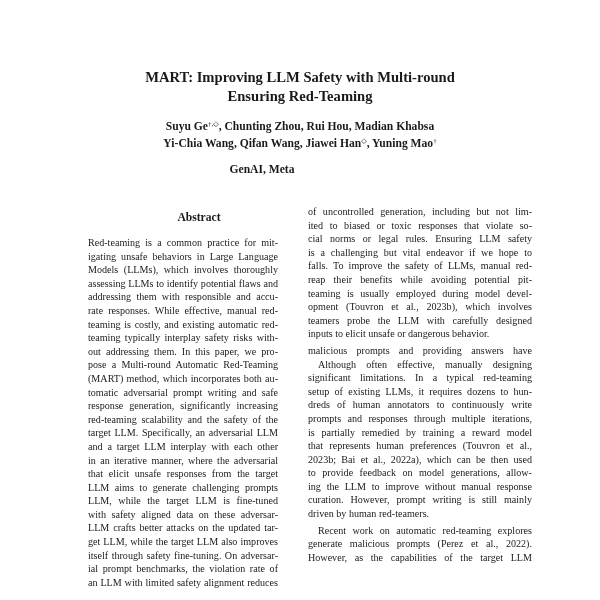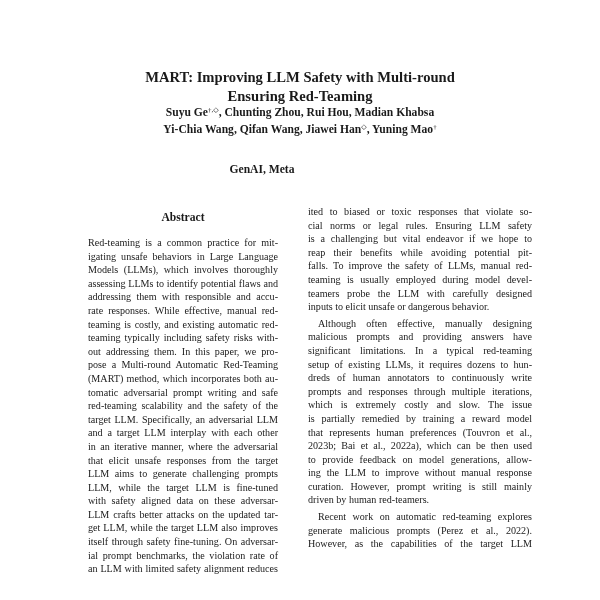--- a/index.html
+++ b/index.html
@@ -1,25 +1,25 @@
 <!DOCTYPE html>
 <html><head>
 <meta charset="utf-8">
 <style>
   html, body { margin: 0; padding: 0; background: #ffffff; }
   body { width: 600px; height: 600px; position: relative; overflow: hidden;
          font-family: "Liberation Serif", "DejaVu Serif", serif; color: #1a1a1a; }
   .title { position: absolute; left: 0; width: 600px; top: 68px; text-align: center;
            font-weight: bold; font-size: 14.6px; line-height: 19px; }
-  .authors { position: absolute; left: 0; width: 600px; top: 104px; text-align: center;
+  .authors { position: absolute; left: 0; width: 600px; top: 118px; text-align: center;
              font-weight: bold; font-size: 11.6px; line-height: 17px; }
   .authors sup { font-size: 7px; font-weight: normal; vertical-align: 4px; line-height: 0; }
   .affil { position: absolute; left: 0; width: 524px; top: 162px; text-align: center;
            font-weight: bold; font-size: 11.6px; line-height: 16px; }
-  .abstract-head { position: absolute; left: 88px; width: 190px; top: 210px; text-align: center;
+  .abstract-head { position: absolute; left: 104px; width: 190px; top: 210px; text-align: center;
                    font-weight: bold; font-size: 11.6px; line-height: 16px; }
   .col { position: absolute; font-size: 10.1px; line-height: 13.6px; text-align: justify; }
   .col-left { left: 88px; width: 190px; top: 236px; }
   .col-right { left: 308px; width: 224px; top: 205px; }
   .line { display: block; white-space: nowrap; text-align-last: justify; text-align: justify; }
   .line.last { text-align-last: left; }
   .para-gap { height: 3px; }
   .indent { text-indent: 10px; }
 </style>
 </head>
@@ -44,60 +44,62 @@
 <div class="abstract-head">Abstract</div>
 
 <div class="col col-left" id="abstract-col">
     <span class="line">Red-teaming is a common practice for mit-</span>
     <span class="line">igating unsafe behaviors in Large Language</span>
     <span class="line">Models (LLMs), which involves thoroughly</span>
     <span class="line">assessing LLMs to identify potential flaws and</span>
     <span class="line">addressing them with responsible and accu-</span>
     <span class="line">rate responses. While effective, manual red-</span>
     <span class="line">teaming is costly, and existing automatic red-</span>
-    <span class="line">teaming typically including safety risks with-</span>
+    <span class="line">teaming typically interplay safety risks with-</span>
     <span class="line">out addressing them. In this paper, we pro-</span>
     <span class="line">pose a Multi-round Automatic Red-Teaming</span>
     <span class="line">(MART) method, which incorporates both au-</span>
     <span class="line">tomatic adversarial prompt writing and safe</span>
+    <span class="line">response generation, significantly increasing</span>
     <span class="line">red-teaming scalability and the safety of the</span>
     <span class="line">target LLM. Specifically, an adversarial LLM</span>
     <span class="line">and a target LLM interplay with each other</span>
     <span class="line">in an iterative manner, where the adversarial</span>
     <span class="line">that elicit unsafe responses from the target</span>
     <span class="line">LLM aims to generate challenging prompts</span>
     <span class="line">LLM, while the target LLM is fine-tuned</span>
     <span class="line">with safety aligned data on these adversar-</span>
     <span class="line">LLM crafts better attacks on the updated tar-</span>
     <span class="line">get LLM, while the target LLM also improves</span>
     <span class="line">itself through safety fine-tuning. On adversar-</span>
     <span class="line">ial prompt benchmarks, the violation rate of</span>
     <span class="line">an LLM with limited safety alignment reduces</span>
   </div>
 
 <div class="col col-right" id="intro-col">
     <div>
+      <span class="line">of uncontrolled generation, including but not lim-</span>
       <span class="line">ited to biased or toxic responses that violate so-</span>
       <span class="line">cial norms or legal rules. Ensuring LLM safety</span>
       <span class="line">is a challenging but vital endeavor if we hope to</span>
+      <span class="line">falls. To improve the safety of LLMs, manual red-</span>
       <span class="line">reap their benefits while avoiding potential pit-</span>
-      <span class="line">falls. To improve the safety of LLMs, manual red-</span>
       <span class="line">teaming is usually employed during model devel-</span>
+      <span class="line">opment (Touvron et al., 2023b), which involves</span>
       <span class="line">teamers probe the LLM with carefully designed</span>
       <span class="line last">inputs to elicit unsafe or dangerous behavior.</span>
     </div>
     <div class="para-gap"></div>
     <div>
+      <span class="line">malicious prompts and providing answers have</span>
       <span class="line indent">Although often effective, manually designing</span>
-      <span class="line">malicious prompts and providing answers have</span>
       <span class="line">significant limitations. In a typical red-teaming</span>
       <span class="line">setup of existing LLMs, it requires dozens to hun-</span>
       <span class="line">dreds of human annotators to continuously write</span>
       <span class="line">prompts and responses through multiple iterations,</span>
-      <span class="line">which is extremely costly and slow. The issue</span>
       <span class="line">is partially remedied by training a reward model</span>
       <span class="line">that represents human preferences (Touvron et al.,</span>
       <span class="line">2023b; Bai et al., 2022a), which can be then used</span>
       <span class="line">to provide feedback on model generations, allow-</span>
       <span class="line">ing the LLM to improve without manual response</span>
       <span class="line">curation. However, prompt writing is still mainly</span>
       <span class="line last">driven by human red-teamers.</span>
     </div>
     <div class="para-gap"></div>
     <div>

